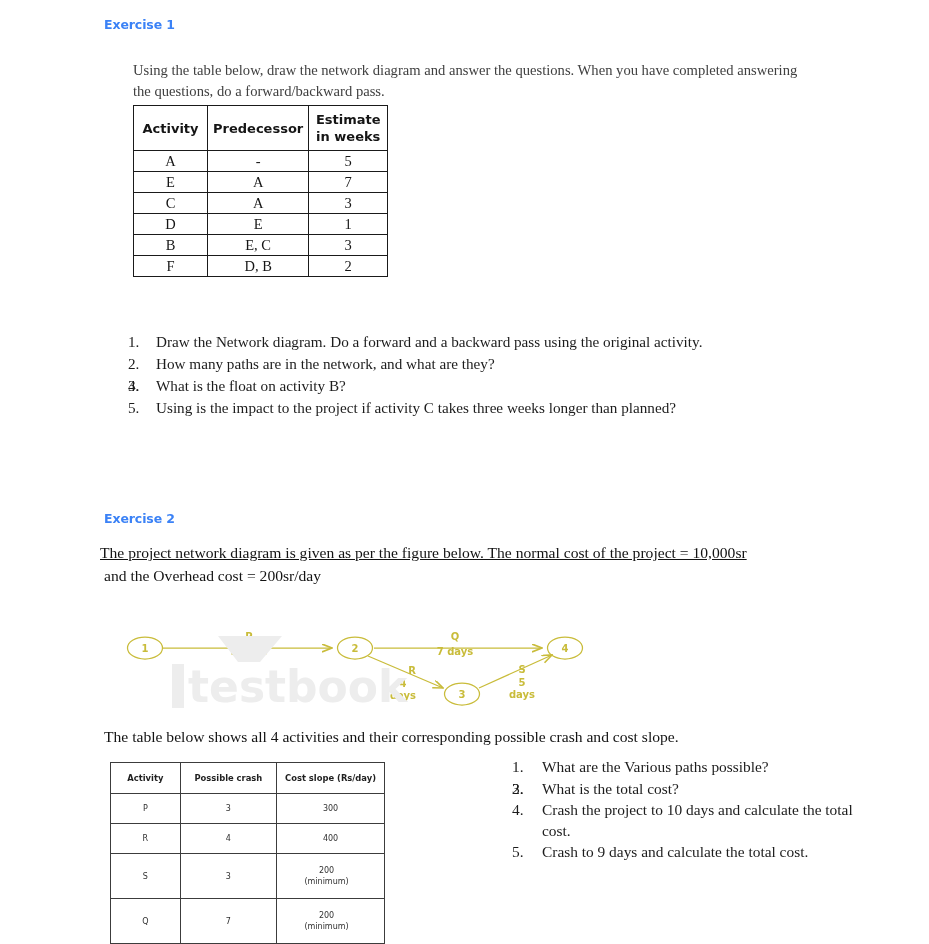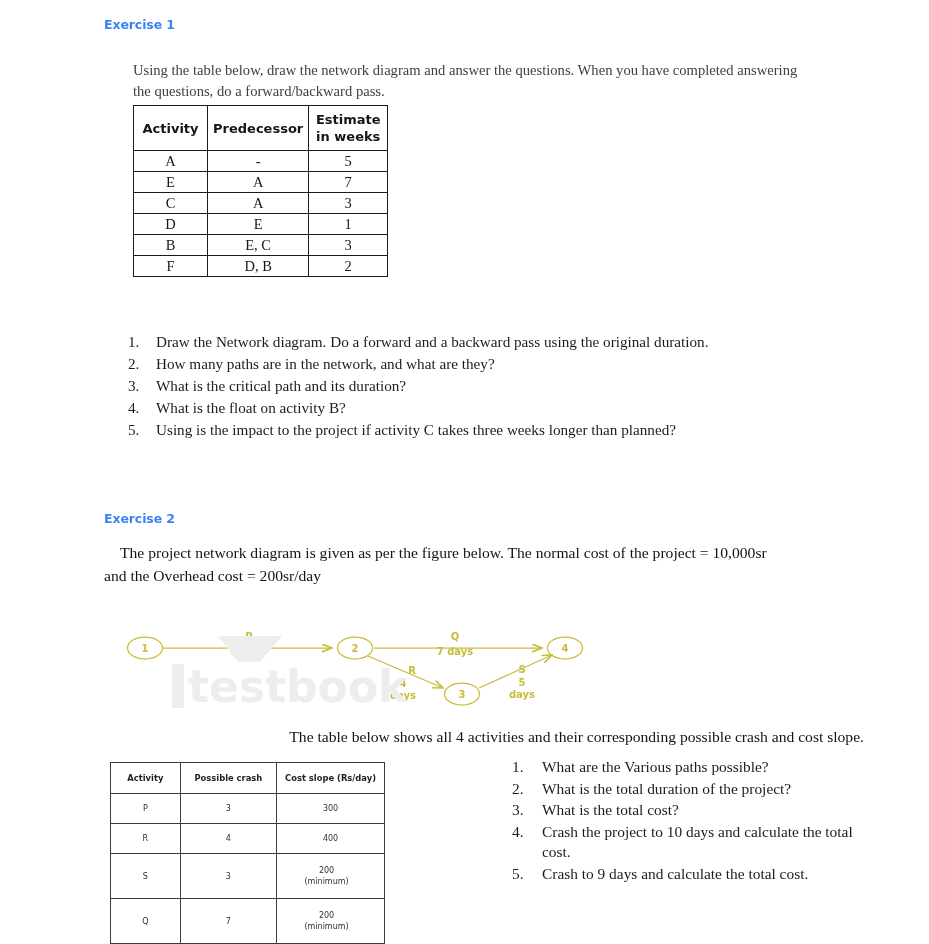--- a/index.html
+++ b/index.html
@@ -212,43 +212,42 @@
         <td>F</td>
         <td>D, B</td>
         <td>2</td>
       </tr>
     </tbody>
   </table>
 
   <ol class="qlist" id="list-ex1">
     <li>
       <span class="num">1.</span>
-      <span>Draw the Network diagram. Do a forward and a backward pass using the original duration.</span>
+      <span>Draw the Network diagram. Do a forward and a backward pass using the original activity.</span>
     </li>
     <li>
       <span class="num">2.</span>
       <span>How many paths are in the network, and what are they?</span>
     </li>
     <li>
       <span class="num">3.</span>
-      <span>What is the critical path and its duration?</span>
     </li>
     <li>
       <span class="num">4.</span>
       <span>What is the float on activity B?</span>
     </li>
     <li>
       <span class="num">5.</span>
       <span>Using is the impact to the project if activity C takes three weeks longer than planned?</span>
     </li>
   </ol>
 
   <div class="ex-heading" style="left:104px; top:511px;">Exercise 2</div>
 
-  <div class="para-big" style="left:120px; top:541px; width:720px;">The project network diagram is given as per the figure below. The normal cost of the project =  10,000sr</div>
+  <div class="para-big" style="left:100px; top:541px; width:720px;text-decoration:underline;">The project network diagram is given as per the figure below. The normal cost of the project =  10,000sr</div>
   <div class="para-big" style="left:104px; top:564px; width:720px;">and  the Overhead cost =  200sr/day</div>
 
   <div class="diagram">
     <svg class="wm" width="490" height="92" viewBox="0 0 490 92">
       <g fill="#ededed">
         <polygon points="108,8 172,8 150,34 128,34"></polygon>
         <rect x="62" y="36" width="12" height="44"></rect>
         <text x="78" y="74" font-family="DejaVu Sans, sans-serif" font-size="44" font-weight="bold">testbook</text>
       </g>
     </svg>
@@ -289,21 +288,21 @@
         <text x="293" y="59">4</text>
         <text x="293" y="71">days</text>
 
         <text x="412" y="45">S</text>
         <text x="412" y="58">5</text>
         <text x="412" y="70">days</text>
       </g>
     </svg>
   </div>
 
-  <div class="para-big" style="left:104px; top:725px; width:760px;text-align:right;">The table below shows all 4 activities and their corresponding possible crash and cost slope.</div>
+  <div class="para-big" style="left:104px; top:725px; width:760px;">The table below shows all 4 activities and their corresponding possible crash and cost slope.</div>
 
   <table class="tbl2">
     <thead>
       <tr>
         <th class="c1">Activity</th>
         <th class="c2">Possible crash</th>
         <th class="c3">Cost slope (Rs/day)</th>
       </tr>
     </thead>
     <tbody>
@@ -336,21 +335,20 @@
     </tbody>
   </table>
 
   <ol class="qlist" id="list-ex2">
     <li>
       <span class="num">1.</span>
       <span>What are the Various paths possible?</span>
     </li>
     <li>
       <span class="num">2.</span>
-      <span>What is the total duration of the project?</span>
     </li>
     <li>
       <span class="num">3.</span>
       <span>What is the total cost?</span>
     </li>
     <li>
       <span class="num">4.</span>
       <span>Crash the project to 10 days and calculate the total cost.</span>
     </li>
     <li>

